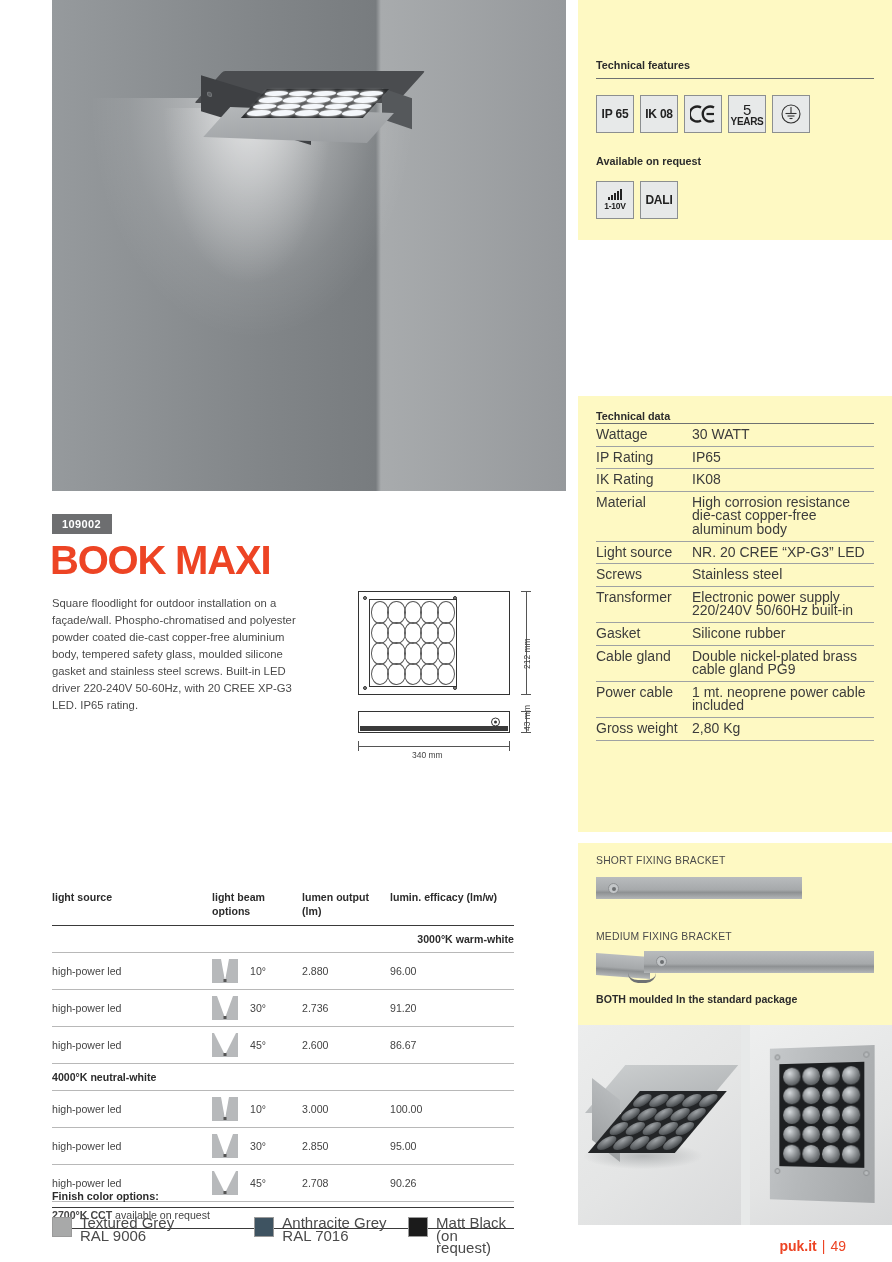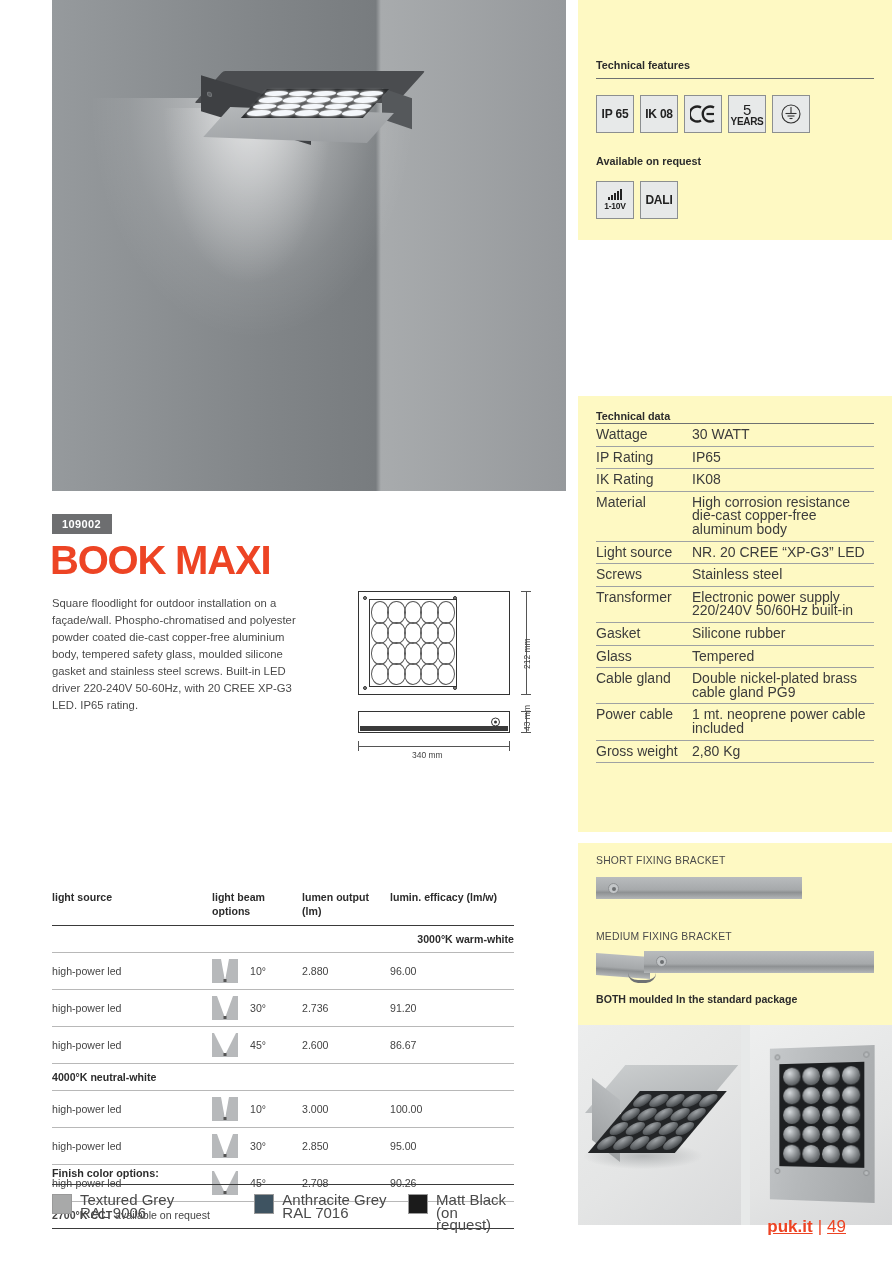--- a/index.html
+++ b/index.html
@@ -156,21 +156,21 @@
   .beam-ico::after {
     content: ""; position: absolute; left: 50%; bottom: 1px; transform: translateX(-50%);
     width: 3px; height: 3px; background: #555;
   }
   .beam-10::before { border-width: 22px 4px 0 4px; }
   .beam-30::before { border-width: 22px 8px 0 8px; }
   .beam-45::before { border-width: 22px 11px 0 11px; }
 
   
   .finish { position: absolute; left: 52px; top: 1167px; width: 462px; }
-  .finish h4 { font-size: 10.8px; font-weight: bold; color: #2c2c2c; padding-bottom: 5px; }
+  .finish h4 { font-size: 10.8px; font-weight: bold; color: #2c2c2c; padding-bottom: 5px; margin-top: 23px; }
   .finish-rule { border-top: 1.6px solid #3a3a3a; }
   .finish-row { display: flex; padding-top: 9px; }
   .finish-item { display: flex; align-items: flex-start; gap: 8px; }
   .finish-item:nth-child(1) { width: 208px; }
   .finish-item:nth-child(2) { width: 158px; }
   .swatch { width: 20px; height: 20px; border: 1px solid #9a9a9a; flex: none; }
   .finish-txt { font-size: 15px; line-height: 12.6px; color: #4a4a4a; }
 
   
   .rp { position: absolute; left: 578px; width: 314px; background: #fef9c3; }
@@ -245,22 +245,22 @@
              transform: perspective(340px) rotateY(-9deg); }
   .p2-face { position: absolute; left: 10px; top: 16px; width: 86px; height: 104px; background: #1d1f21; }
   .p2-leds { position: absolute; left: 0; top: 0; width: 100%; height: 100%;
              display: grid; grid-template-columns: repeat(4,1fr); grid-template-rows: repeat(5,1fr); gap: 2px; padding: 4px; }
   .p2-leds i { background: radial-gradient(circle at 38% 32%, #d5d9dc, #6d7174 62%, #3b3e40 100%); border-radius: 50%; }
   .p2-scr { position: absolute; width: 6px; height: 6px; border-radius: 50%;
             background: #b9bcbe; border: 1px solid #8a8d8f; }
 
   
   .footer {
-    position: absolute; right: 46px; bottom: 25px;
-    font-size: 17px; font-weight: bold; color: #ed4424; text-decoration: underline;
+    position: absolute; right: 46px; bottom: 8px;
+    font-size: 14px; font-weight: bold; color: #ed4424;
   }
   .footer .sep { color: #ed4424; font-weight: normal; padding: 0 5px; }
   .footer .pg { font-weight: normal; }
 </style>
 </head>
 <body>
 
 <div class="hero">
   <div class="hero-corner"></div>
   <div class="hero-glow"></div>
@@ -547,24 +547,20 @@
         </tr>
     <tr>
           <td class="k">Transformer</td>
           <td>Electronic power supply 220/240V 50/60Hz built-in</td>
         </tr>
     <tr>
           <td class="k">Gasket</td>
           <td>Silicone rubber</td>
         </tr>
     <tr>
-          <td class="k">Glass</td>
-          <td>Tempered</td>
-        </tr>
-    <tr>
           <td class="k">Cable gland</td>
           <td>Double nickel-plated brass cable gland PG9</td>
         </tr>
     <tr>
           <td class="k">Power cable</td>
           <td>1 mt. neoprene power cable included</td>
         </tr>
     <tr>
           <td class="k">Gross weight</td>
           <td>2,80 Kg</td>

